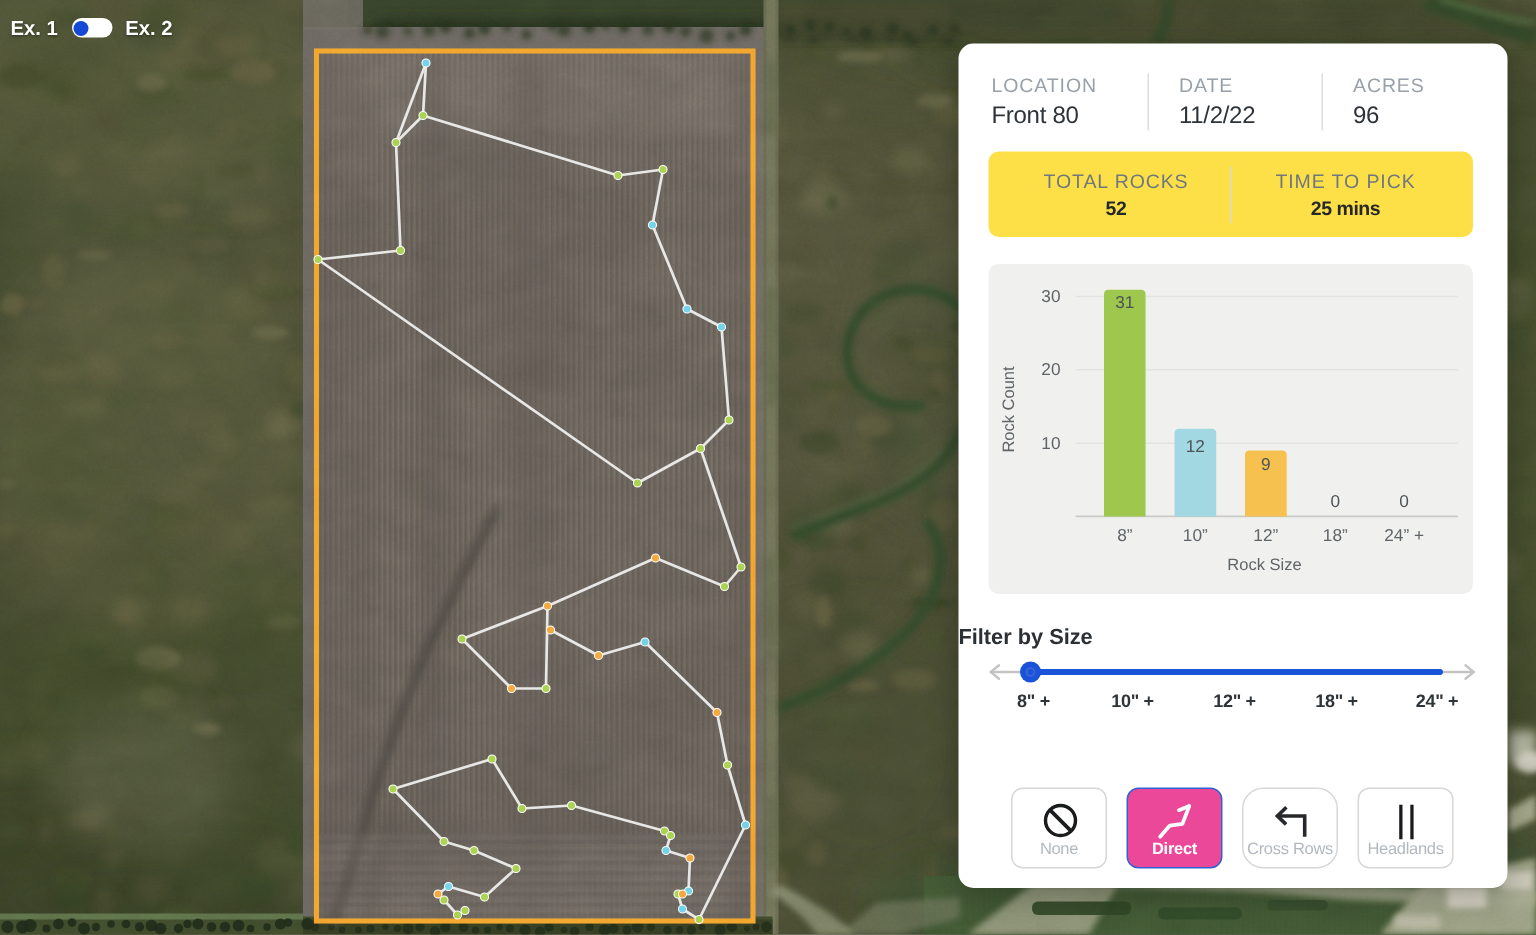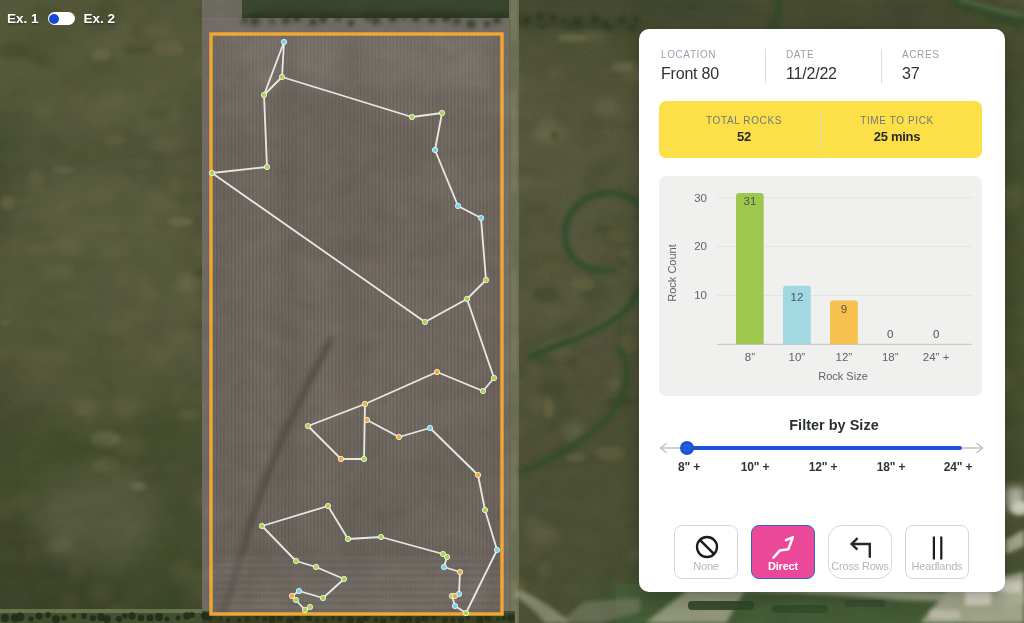--- a/index.html
+++ b/index.html
@@ -7,29 +7,29 @@
   #map{position:absolute;left:0;top:0;}
   
   .toggle-wrap{position:absolute;left:7px;top:11px;display:flex;align-items:center;color:#fff;font-size:13.5px;font-weight:600;text-shadow:0 1px 2px rgba(0,0,0,.45);}
   .pill{width:27px;height:13px;background:#fff;border-radius:7px;margin:0 9px;position:relative;}
   .pill .knob{position:absolute;left:1.5px;top:1.5px;width:10px;height:10px;border-radius:50%;background:#1548d4;}
   
   .card{position:absolute;left:639px;top:29px;width:366px;height:563px;background:#fff;border-radius:10px;box-shadow:0 6px 20px rgba(0,0,0,.25);}
   .hdr{position:absolute;top:20px;left:22px;right:20px;display:flex;}
   .hcol{padding-right:12px;}
   .hcol+.hcol{border-left:1px solid #ddd;padding-left:20px;}
-  .lab{font-size:10px;color:#98a0aa;letter-spacing:.6px;margin-bottom:5px;}
+  .lab{font-size:13px;color:#98a0aa;letter-spacing:.6px;margin-bottom:5px;}
   .val{font-size:16px;color:#2e3338;letter-spacing:-0.2px;}
   .graybox{position:absolute;left:20px;top:72px;width:323px;height:57px;background:#fde047;border-radius:7px;display:flex;align-items:center;}
   .gcol{flex:1;text-align:center;}
   .gcol .lab{margin-bottom:3px;color:#707780;}
   .gcol .big{font-size:13px;font-weight:700;color:#26282a;letter-spacing:-0.3px;}
   .gdiv{width:1px;height:38px;background:#d9d9d7;}
   .chartbox{position:absolute;left:20px;top:147px;width:323px;height:220px;background:#f0f0ee;border-radius:7px;}
-  .sec-title{position:absolute;left:0;width:100%;text-align:center;font-size:14.5px;font-weight:700;color:#2b3034;padding-left:12px;}
+  .sec-title{position:absolute;left:0;width:100%;text-align:left;font-size:14.5px;font-weight:700;color:#2b3034;}
   .sizelabels{position:absolute;left:0;width:100%;top:431px;}
   .sizelabels span{position:absolute;transform:translateX(-50%);font-size:12px;font-weight:700;color:#2f3438;white-space:nowrap;letter-spacing:-0.2px;}
   .btnrow{position:absolute;top:496px;left:35px;}
   .rbtn{position:absolute;top:0;width:64px;height:54px;border:1px solid #d7d7d7;border-radius:8px;background:#fff;box-sizing:border-box;text-align:center;}
   .rbtn .cap{position:absolute;bottom:6px;width:100%;font-size:11px;color:#b2b8bf;white-space:nowrap;letter-spacing:-0.2px;}
   .rbtn.sel{background:#ec4899;border-color:#2e64d2;}
   .rbtn.sel .cap{color:#fff;font-weight:600;}
 </style>
 </head>
 <body>
@@ -823,21 +823,21 @@
     <div class="hcol" style="width:92px;">
         <div class="lab">LOCATION</div>
         <div class="val">Front 80</div>
       </div>
     <div class="hcol" style="width:83px;">
         <div class="lab">DATE</div>
         <div class="val">11/2/22</div>
       </div>
     <div class="hcol">
         <div class="lab">ACRES</div>
-        <div class="val">37</div>
+        <div class="val">96</div>
       </div>
   </div>
 
   <div class="graybox">
     <div class="gcol" style="padding-left:9px;">
         <div class="lab">TOTAL ROCKS</div>
         <div class="big">52</div>
       </div>
     <div class="gdiv"></div>
     <div class="gcol" style="padding-right:9px;">

